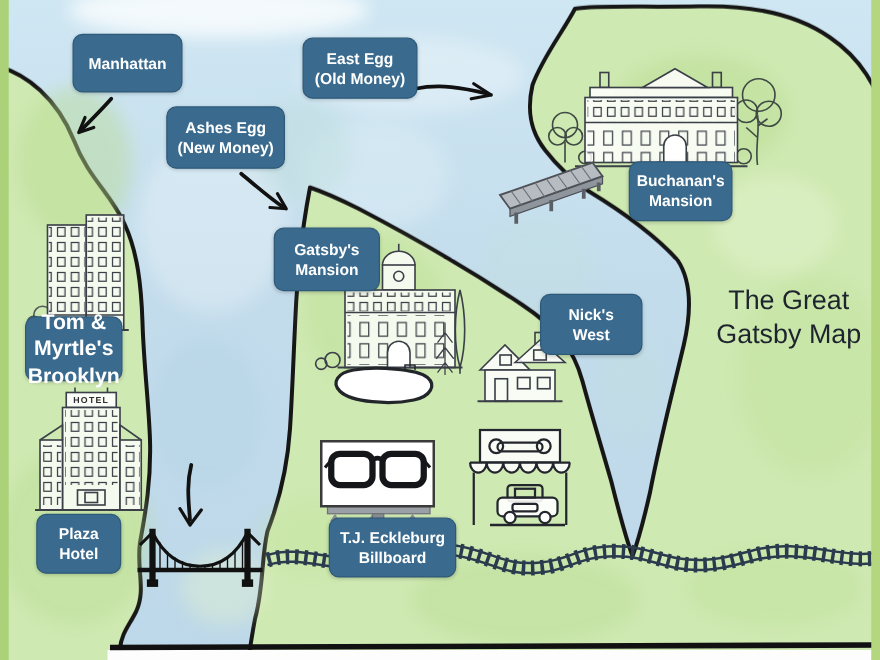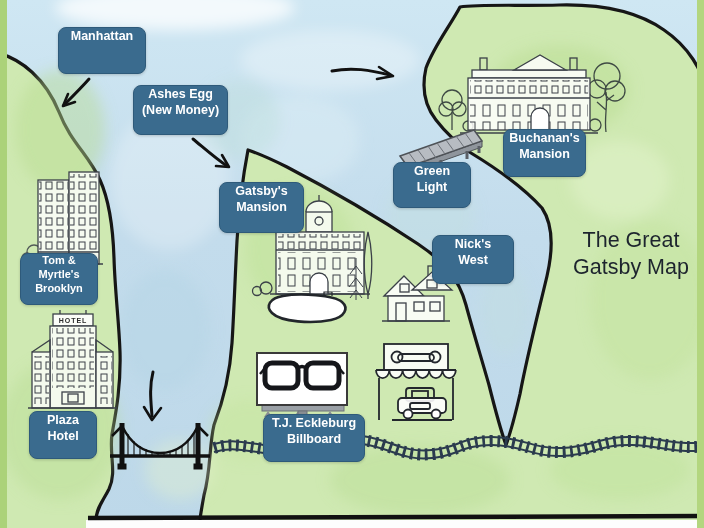--- a/index.html
+++ b/index.html
@@ -8,28 +8,28 @@
     font-family:"Liberation Sans",sans-serif;
     background:#c6deed;
   }
   #stage svg{position:absolute;left:0;top:0;}
   .map-label{
     position:absolute;
     background:#3a6b8e;
     border:1px solid #2e5a7a;
     border-radius:8px;
     color:#ffffff;
-    display:flex;flex-direction:column;align-items:center;justify-content:flex-start;
+    display:flex;flex-direction:column;align-items:center;justify-content:center;
     text-align:center;
     font-size:12.5px;font-weight:700;line-height:1.28;
     box-shadow:0 1px 3px rgba(0,0,0,.18);
     z-index:20;
   }
   .map-label span{display:block;}
-  .map-label.small{font-size:11px;line-height:1.26;}
+  .map-label.small{font-size:17px;line-height:1.26;}
   .map-title{
     position:absolute;left:556px;top:227px;width:150px;
     text-align:center;color:#1d242e;
     font-size:21.5px;font-weight:500;line-height:1.26;
     z-index:15;
   }
   .hotel-sign{
     position:absolute;left:53px;top:314px;width:40px;height:12px;
     display:flex;align-items:center;justify-content:center;
     font-size:7px;font-weight:700;letter-spacing:1px;color:#2d2d2d;
@@ -301,40 +301,40 @@
   <div>The Great</div>
   <div>Gatsby Map</div>
 </div>
 
 <div class="hotel-sign">HOTEL</div>
 
 <div class="map-label" style="left:58px;top:27px;width:86px;height:45px">
   <span>Manhattan</span>
 </div>
 
+<div class="map-label" style="left:242px;top:30px;width:90px;height:47px">
+  <span>East Egg</span>
+  <span>(Old Money)</span>
+</div>
 
 <div class="map-label" style="left:133px;top:85px;width:93px;height:48px">
   <span>Ashes Egg</span>
   <span>(New Money)</span>
 </div>
 
 <div class="map-label" style="left:219px;top:182px;width:83px;height:49px">
   <span>Gatsby's</span>
   <span>Mansion</span>
 </div>
 
 <div class="map-label" style="left:503px;top:129px;width:81px;height:46px">
   <span>Buchanan's</span>
   <span>Mansion</span>
 </div>
 
-<div class="map-label" style="left:393px;top:162px;width:76px;height:44px">
-  <span>Green</span>
-  <span>Light</span>
-</div>
 
 <div class="map-label" style="left:432px;top:235px;width:80px;height:47px">
   <span>Nick's</span>
   <span>West</span>
 </div>
 
 <div class="map-label small" style="left:20px;top:253px;width:76px;height:50px">
   <span>Tom &amp;</span>
   <span>Myrtle's</span>
   <span>Brooklyn</span>

